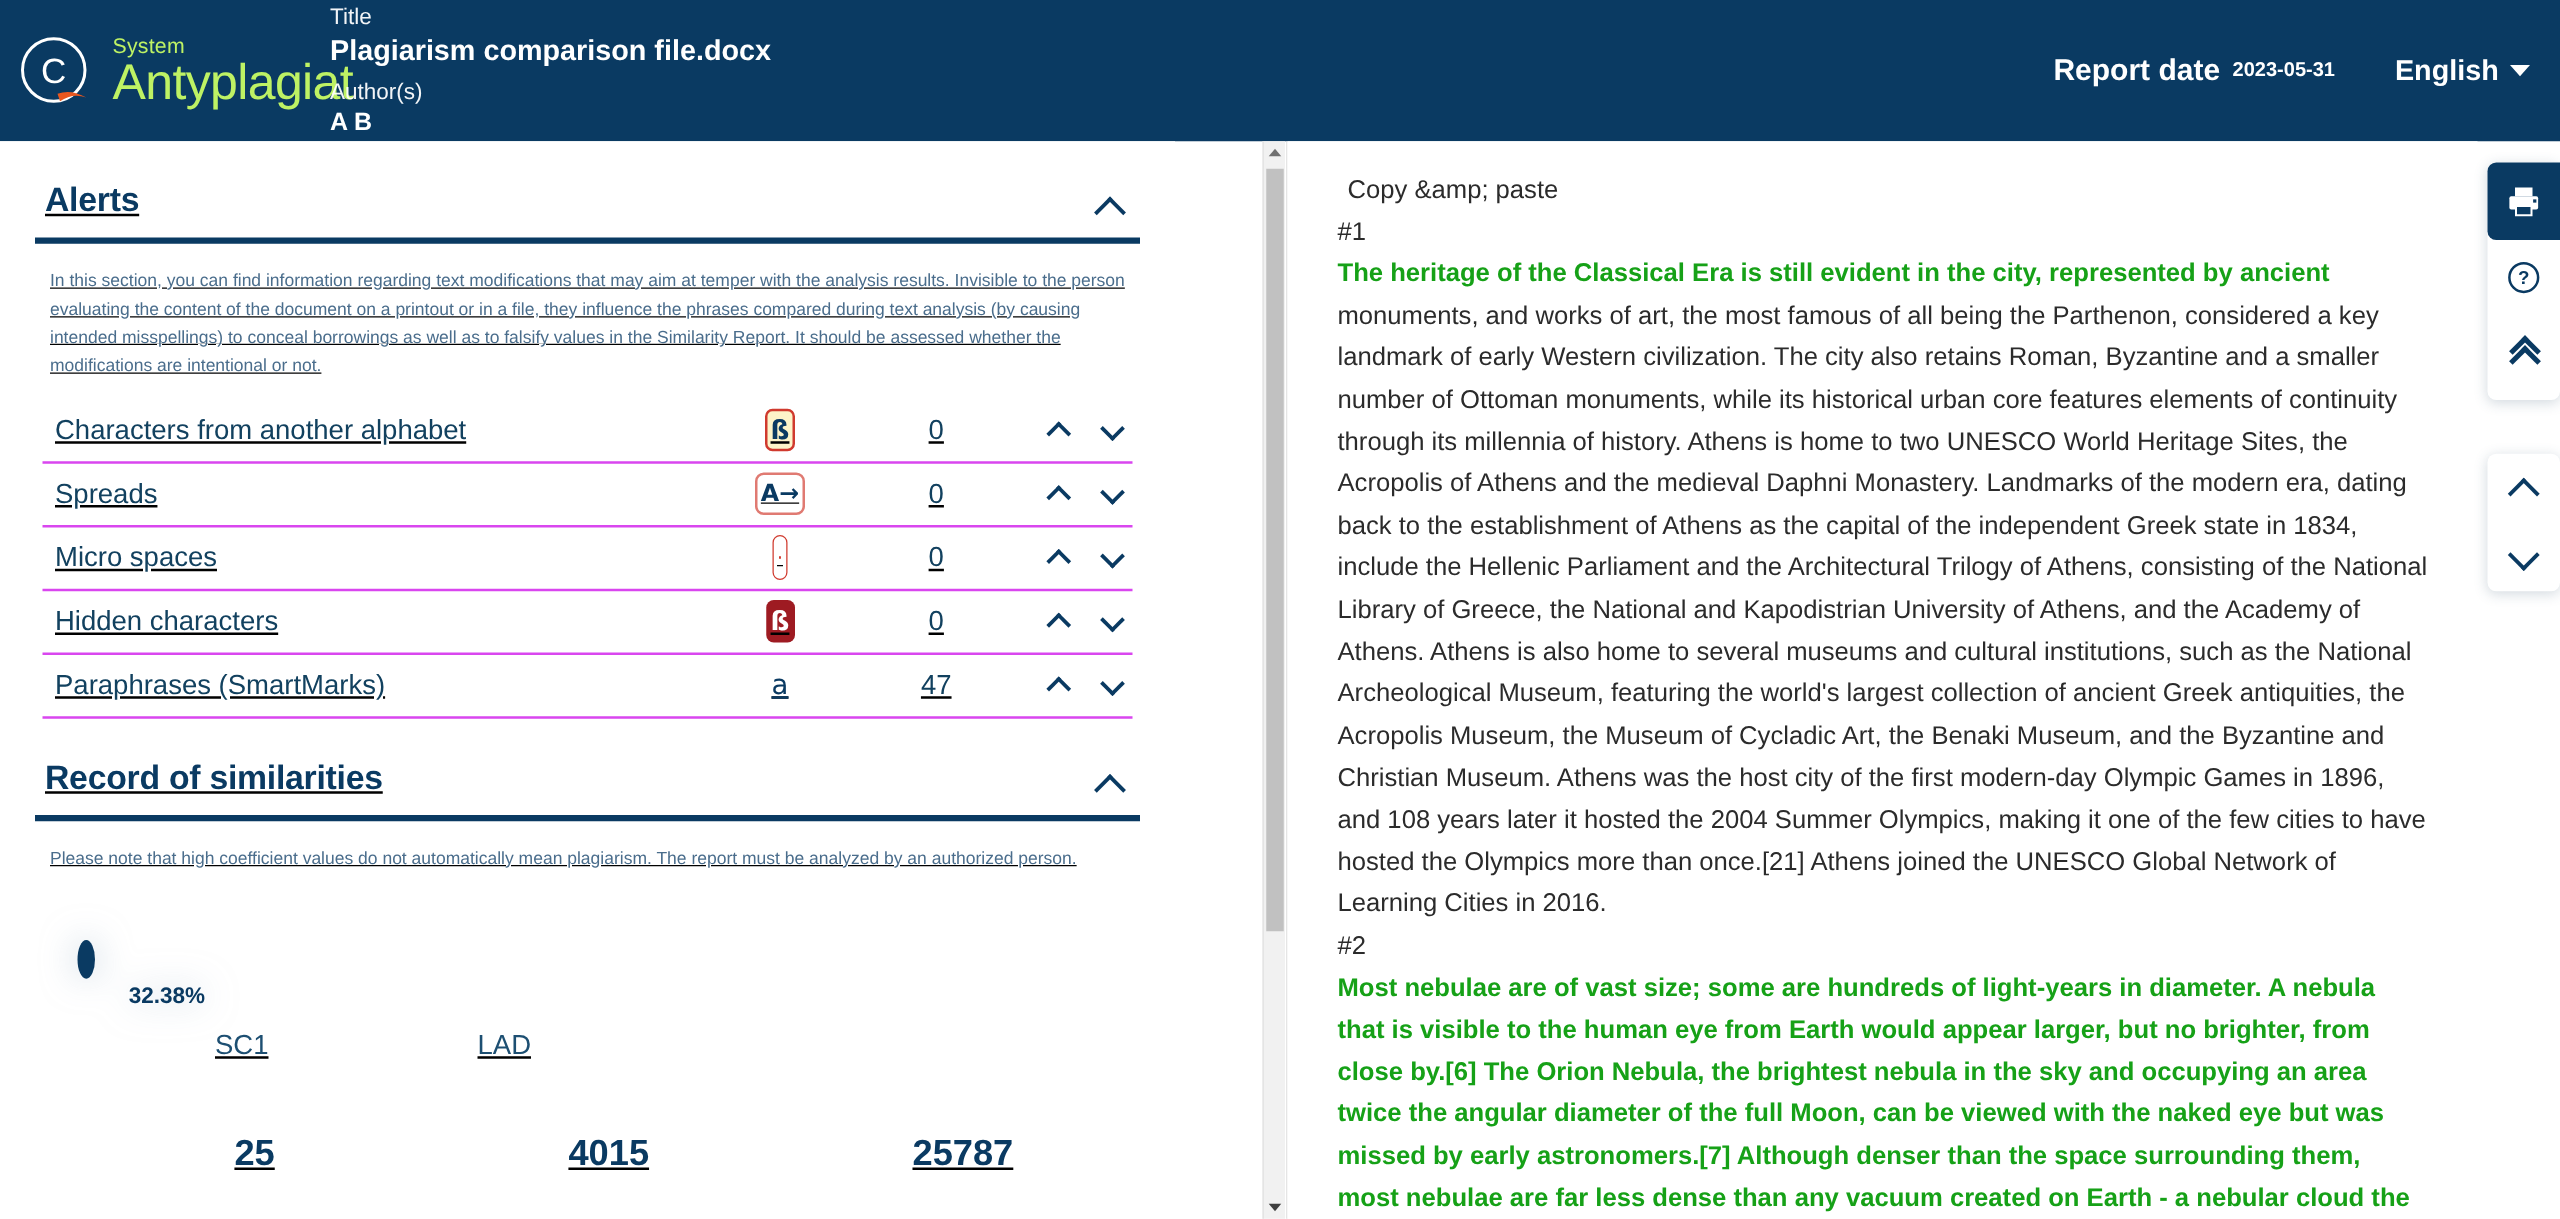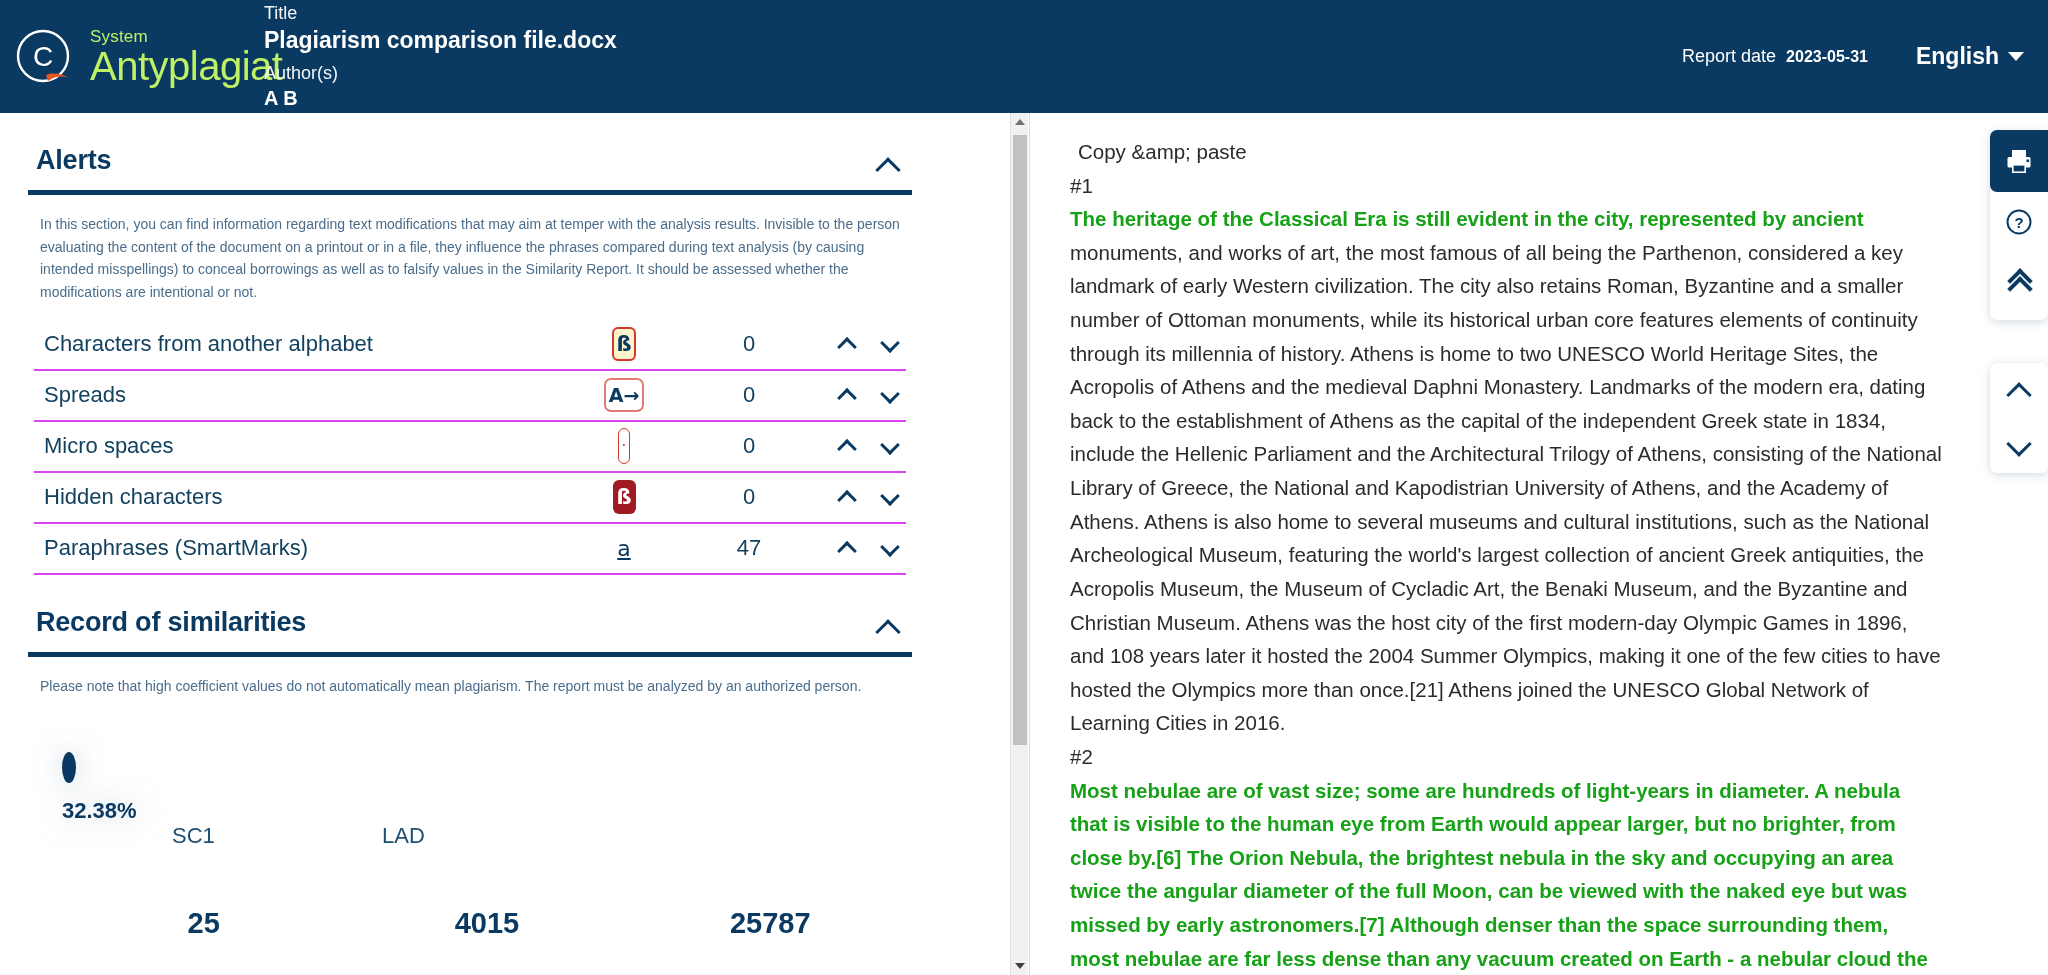--- a/index.html
+++ b/index.html
@@ -30,34 +30,34 @@
   .title-block { margin-left: 12px; color: #ffffff; line-height: 1.25; }
   .t-label { font-size: 18px; font-weight: 400; opacity: .95; }
   .t-value { font-size: 23px; font-weight: 700; margin: 2px 0 7px; }
   .a-label { font-size: 18px; font-weight: 400; opacity: .95; }
   .a-value { font-size: 20px; font-weight: 700; margin-top: 2px; }
 
   .header-right {
     margin-left: auto; margin-right: 24px;
     display: flex; align-items: center; color: #fff;
   }
-  .report-date-label { font-size: 18px; font-weight: 400; }
+  .report-date-label { font-size: 24px; font-weight: 700; }
   .report-date-value { font-size: 16px; font-weight: 700; margin-left: 10px; }
   .lang { font-size: 23px; font-weight: 700; margin-left: 48px; display:flex; align-items:center; cursor:pointer; }
   .lang .caret {
     display:inline-block; margin-left: 9px;
     border-left: 8px solid transparent; border-right: 8px solid transparent;
     border-top: 9px solid #ffffff;
   }
 
   
   .left-panel {
     position: absolute; top: 113px; left: 0;
     width: 940px; height: 862px;
-    background: #ffffff; overflow: hidden;
+    background: #ffffff; overflow: hidden; text-decoration: underline;
   }
   .left-inner { padding: 0 28px 0 28px; }
 
   .section-head {
     display: flex; align-items: flex-end; justify-content: space-between;
     border-bottom: 5px solid #0a3a62;
     padding: 18px 10px 14px 8px;
     margin: 14px 0 0 0;
   }
   .section-title {
@@ -130,22 +130,22 @@
   .dial-wrap { position: relative; width: 102px; height: 102px; filter: drop-shadow(0 0 14px rgba(140,165,190,.55)); }
   .dial {
     position: relative; width: 102px; height: 102px; border-radius: 50%;
     border: 7px solid #0a3a62; background: #ffffff; overflow: hidden;
   }
   .dial-fill {
     position: absolute; left: 0; right: 0; bottom: 0;
     background: #e6e9ec;
   }
   .dial-val {
-    position: absolute; left: 0; right: 0; top: 39px;
-    text-align: left; font-size: 22px; font-weight: 700; color: #0a3a62;
+    position: absolute; left: 0; right: 0; top: 27px;
+    text-align: right; font-size: 18px; font-weight: 700; color: #0a3a62;
     z-index: 2;
   }
   .dial-label { font-size: 22px; color: #1d4f72; margin: 52px 0 0 8px; }
 
   .stats-row { display: flex; margin: 46px 0 0 0; padding-left: 34px; }
   .stat-cell { width: 312px; text-align: center; }
   .stat-val { font-size: 29px; font-weight: 700; color: #0a3a62; }
 
   
   .scrollbar {

